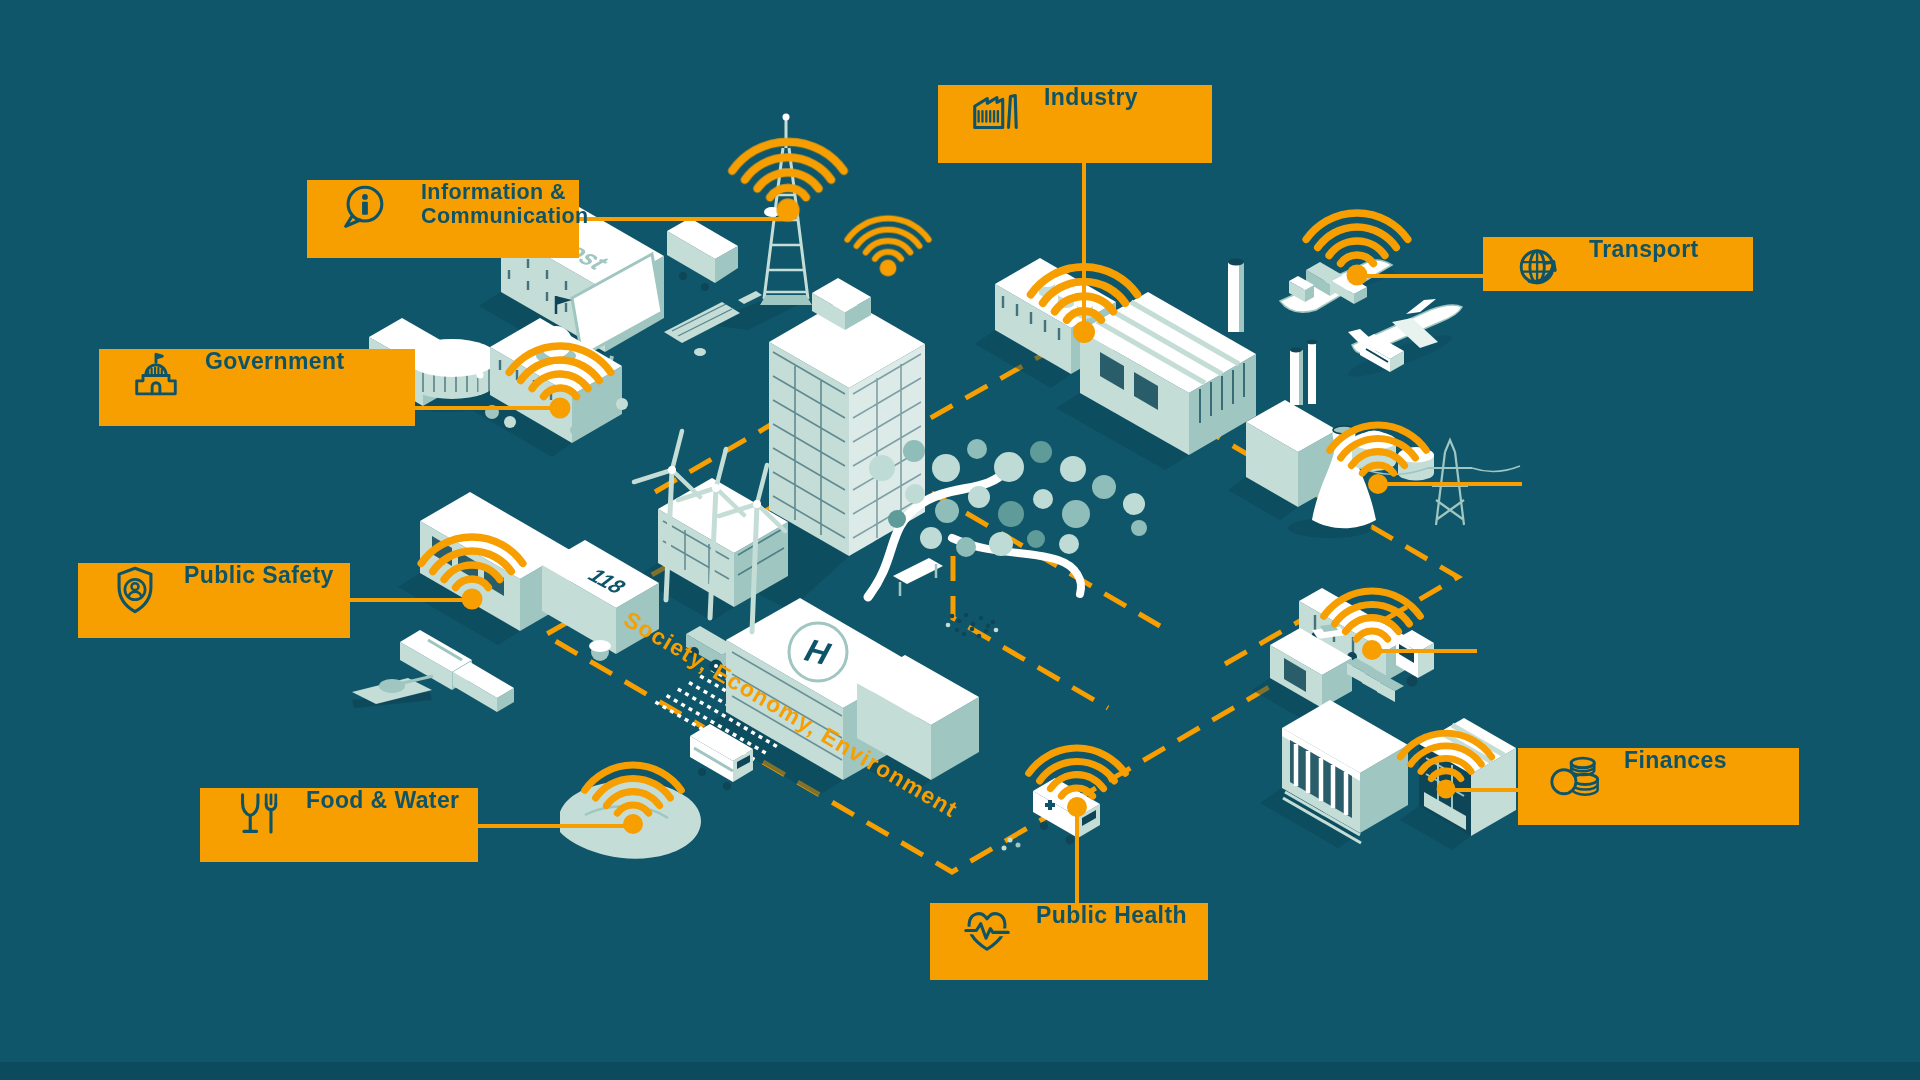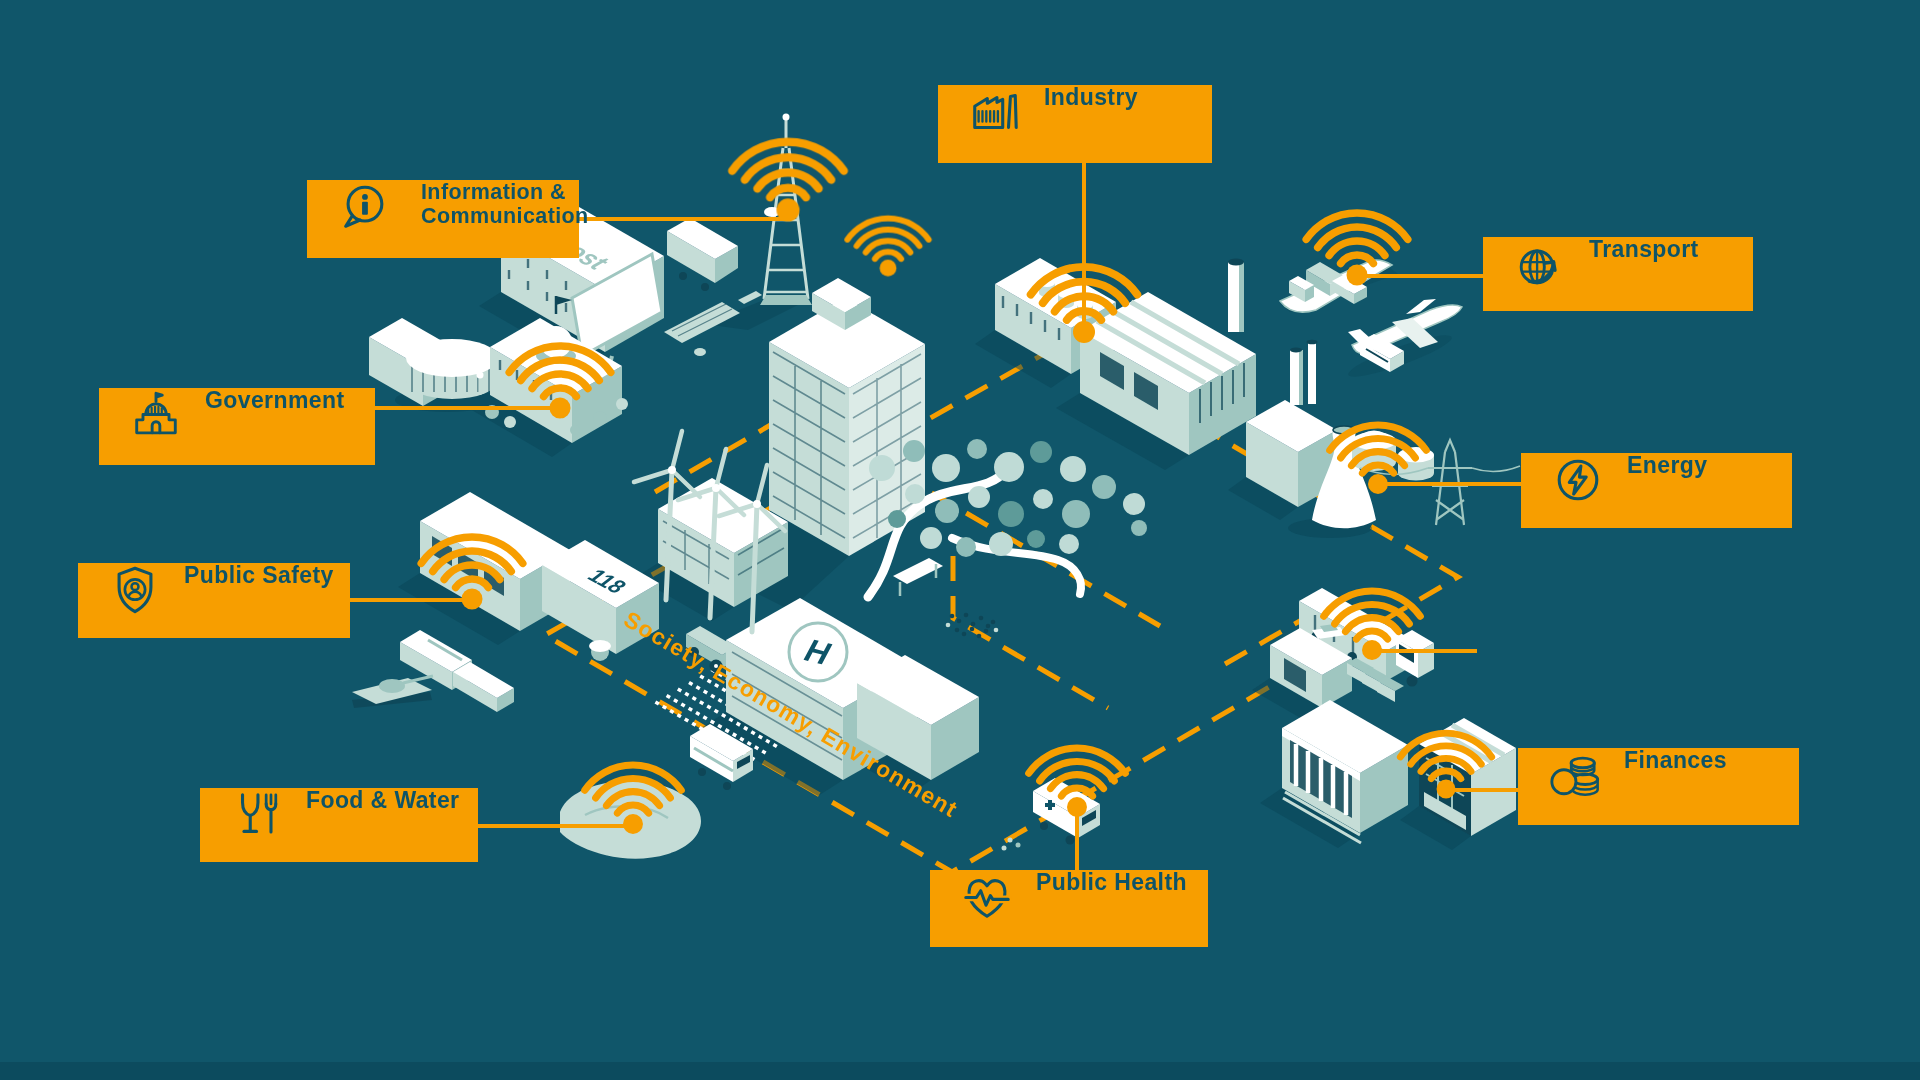--- a/index.html
+++ b/index.html
@@ -432,49 +432,42 @@
 <div class="label" style="left:307px;top:180px;width:272px;height:78px">
   <svg class="ic" width="54" height="54" viewBox="0 0 56 56" fill="none" stroke="#0E5468" stroke-width="3.2" stroke-linecap="round" stroke-linejoin="round">
     <circle cx="29" cy="25" r="17.5"></circle>
     <path d="M16,37 L9,48 L24,41.5"></path>
     <circle cx="29" cy="17.5" r="3" fill="#0E5468" stroke="none"></circle>
     <rect x="26" y="22.5" width="6" height="13.5" rx="1" fill="#0E5468" stroke="none"></rect>
   </svg>
   <span class="txt small">Information &amp; Communication</span>
 </div>
 
-<div class="label" style="left:1483px;top:237px;width:270px;height:74px">
+<div class="label" style="left:1483px;top:237px;width:270px;height:54px">
   <svg class="ic" width="54" height="54" viewBox="0 0 56 56" fill="none" stroke="#0E5468" stroke-width="3" stroke-linecap="round" stroke-linejoin="round">
     <circle cx="25" cy="31" r="16.5"></circle>
     <ellipse cx="25" cy="31" rx="7.5" ry="16.5"></ellipse>
     <path d="M9.5,26 H40.5 M9.5,36 H40.5 M25,14.5 V47.5" stroke-width="2.4"></path>
     <path d="M17,46 A21,21 0 0 0 42,26" stroke-width="3.6"></path>
     <path d="M42,26 L43.5,34.5 M42,26 L33.5,27" stroke-width="3.6"></path>
   </svg>
   <span class="txt">Transport</span>
 </div>
 
-<div class="label" style="left:99px;top:388px;width:276px;height:77px">
+<div class="label" style="left:99px;top:349px;width:316px;height:77px">
   <svg class="ic" width="54" height="54" viewBox="0 0 56 56" fill="none" stroke="#0E5468" stroke-width="3" stroke-linecap="round" stroke-linejoin="round">
     <path d="M28,14 V5.5 L34.5,7.5 L28,9.5"></path>
     <path d="M17.5,27 A10.5,10.5 0 0 1 38.5,27"></path>
     <path d="M20,22.5 V27 M23.5,20.5 V27 M27,19.5 V27 M30.5,19.5 V27 M34,21 V27" stroke-width="2.2"></path>
     <path d="M8,46.5 V33 L14.5,33 L14.5,27.5 L41.5,27.5 L41.5,33 L48,33 L48,46.5 Z"></path>
     <path d="M24,46.5 V39 A4,4 0 0 1 32,39 V46.5"></path>
   </svg>
   <span class="txt">Government</span>
 </div>
 
-<div class="label" style="left:1521px;top:453px;width:271px;height:75px">
-  <svg class="ic" width="54" height="54" viewBox="0 0 56 56" fill="none" stroke="#0E5468" stroke-width="3.2" stroke-linecap="round" stroke-linejoin="round">
-    <circle cx="28" cy="28" r="19.5"></circle>
-    <path d="M31,13.5 L19,30.5 H26 L23.5,42.5 L36.5,25 H29.5 Z"></path>
-  </svg>
-  <span class="txt">Energy</span>
-</div>
 
 <div class="label" style="left:78px;top:563px;width:272px;height:75px">
   <svg class="ic" width="54" height="54" viewBox="0 0 56 56" fill="none" stroke="#0E5468" stroke-width="3.2" stroke-linecap="round" stroke-linejoin="round">
     <path d="M28,5.5 L44.5,11.5 V25 C44.5,37.5 38,45 28,50.5 C18,45 11.5,37.5 11.5,25 V11.5 Z"></path>
     <circle cx="28" cy="27.5" r="10.5" stroke-width="2.8"></circle>
     <circle cx="28" cy="24.5" r="3.6" stroke-width="2.6"></circle>
     <path d="M21.5,34.5 A6.8,6.8 0 0 1 34.5,34.5" stroke-width="2.6"></path>
   </svg>
   <span class="txt">Public Safety</span>
 </div>
@@ -496,21 +489,21 @@
   <svg class="ic" width="54" height="54" viewBox="0 0 56 56" fill="none" stroke="#0E5468" stroke-width="3" stroke-linecap="round" stroke-linejoin="round">
     <ellipse cx="36" cy="15.5" rx="12" ry="5"></ellipse>
     <path d="M24,15.5 V23 M48,15.5 V23 M24,23 A12,5 0 0 0 48,23 M24,19.2 A12,5 0 0 0 48,19.2" stroke-width="2.6"></path>
     <ellipse cx="38.5" cy="32.5" rx="13" ry="5.4"></ellipse>
     <path d="M25.5,32.5 V43 M51.5,32.5 V43 M25.5,43 A13,5.4 0 0 0 51.5,43 M25.5,37.7 A13,5.4 0 0 0 51.5,37.7" stroke-width="2.6"></path>
     <circle cx="16.5" cy="35" r="12.5" fill="#F79E00"></circle>
   </svg>
   <span class="txt">Finances</span>
 </div>
 
-<div class="label" style="left:930px;top:870px;width:278px;height:77px">
+<div class="label" style="left:930px;top:903px;width:278px;height:77px">
   <svg class="ic" width="54" height="54" viewBox="0 0 56 56" fill="none" stroke="#0E5468" stroke-width="3.2" stroke-linecap="round" stroke-linejoin="round">
     <path d="M28,48 C13,38.5 7.5,28 10,18.5 C12,11 21,8.5 26,14 L28,16.5 L30,14 C35,8.5 44,11 46,18.5 C48.5,28 43,38.5 28,48 Z"></path>
     <path d="M6,28.5 H17 L21.5,21.5 L27,36.5 L31.5,26.5 L34,30.5 H50" stroke="#F79E00" stroke-width="8"></path>
     <path d="M6,28.5 H17 L21.5,21.5 L27,36.5 L31.5,26.5 L34,30.5 H50" stroke-width="3.2"></path>
   </svg>
   <span class="txt">Public Health</span>
 </div>
 
 </div>
 

